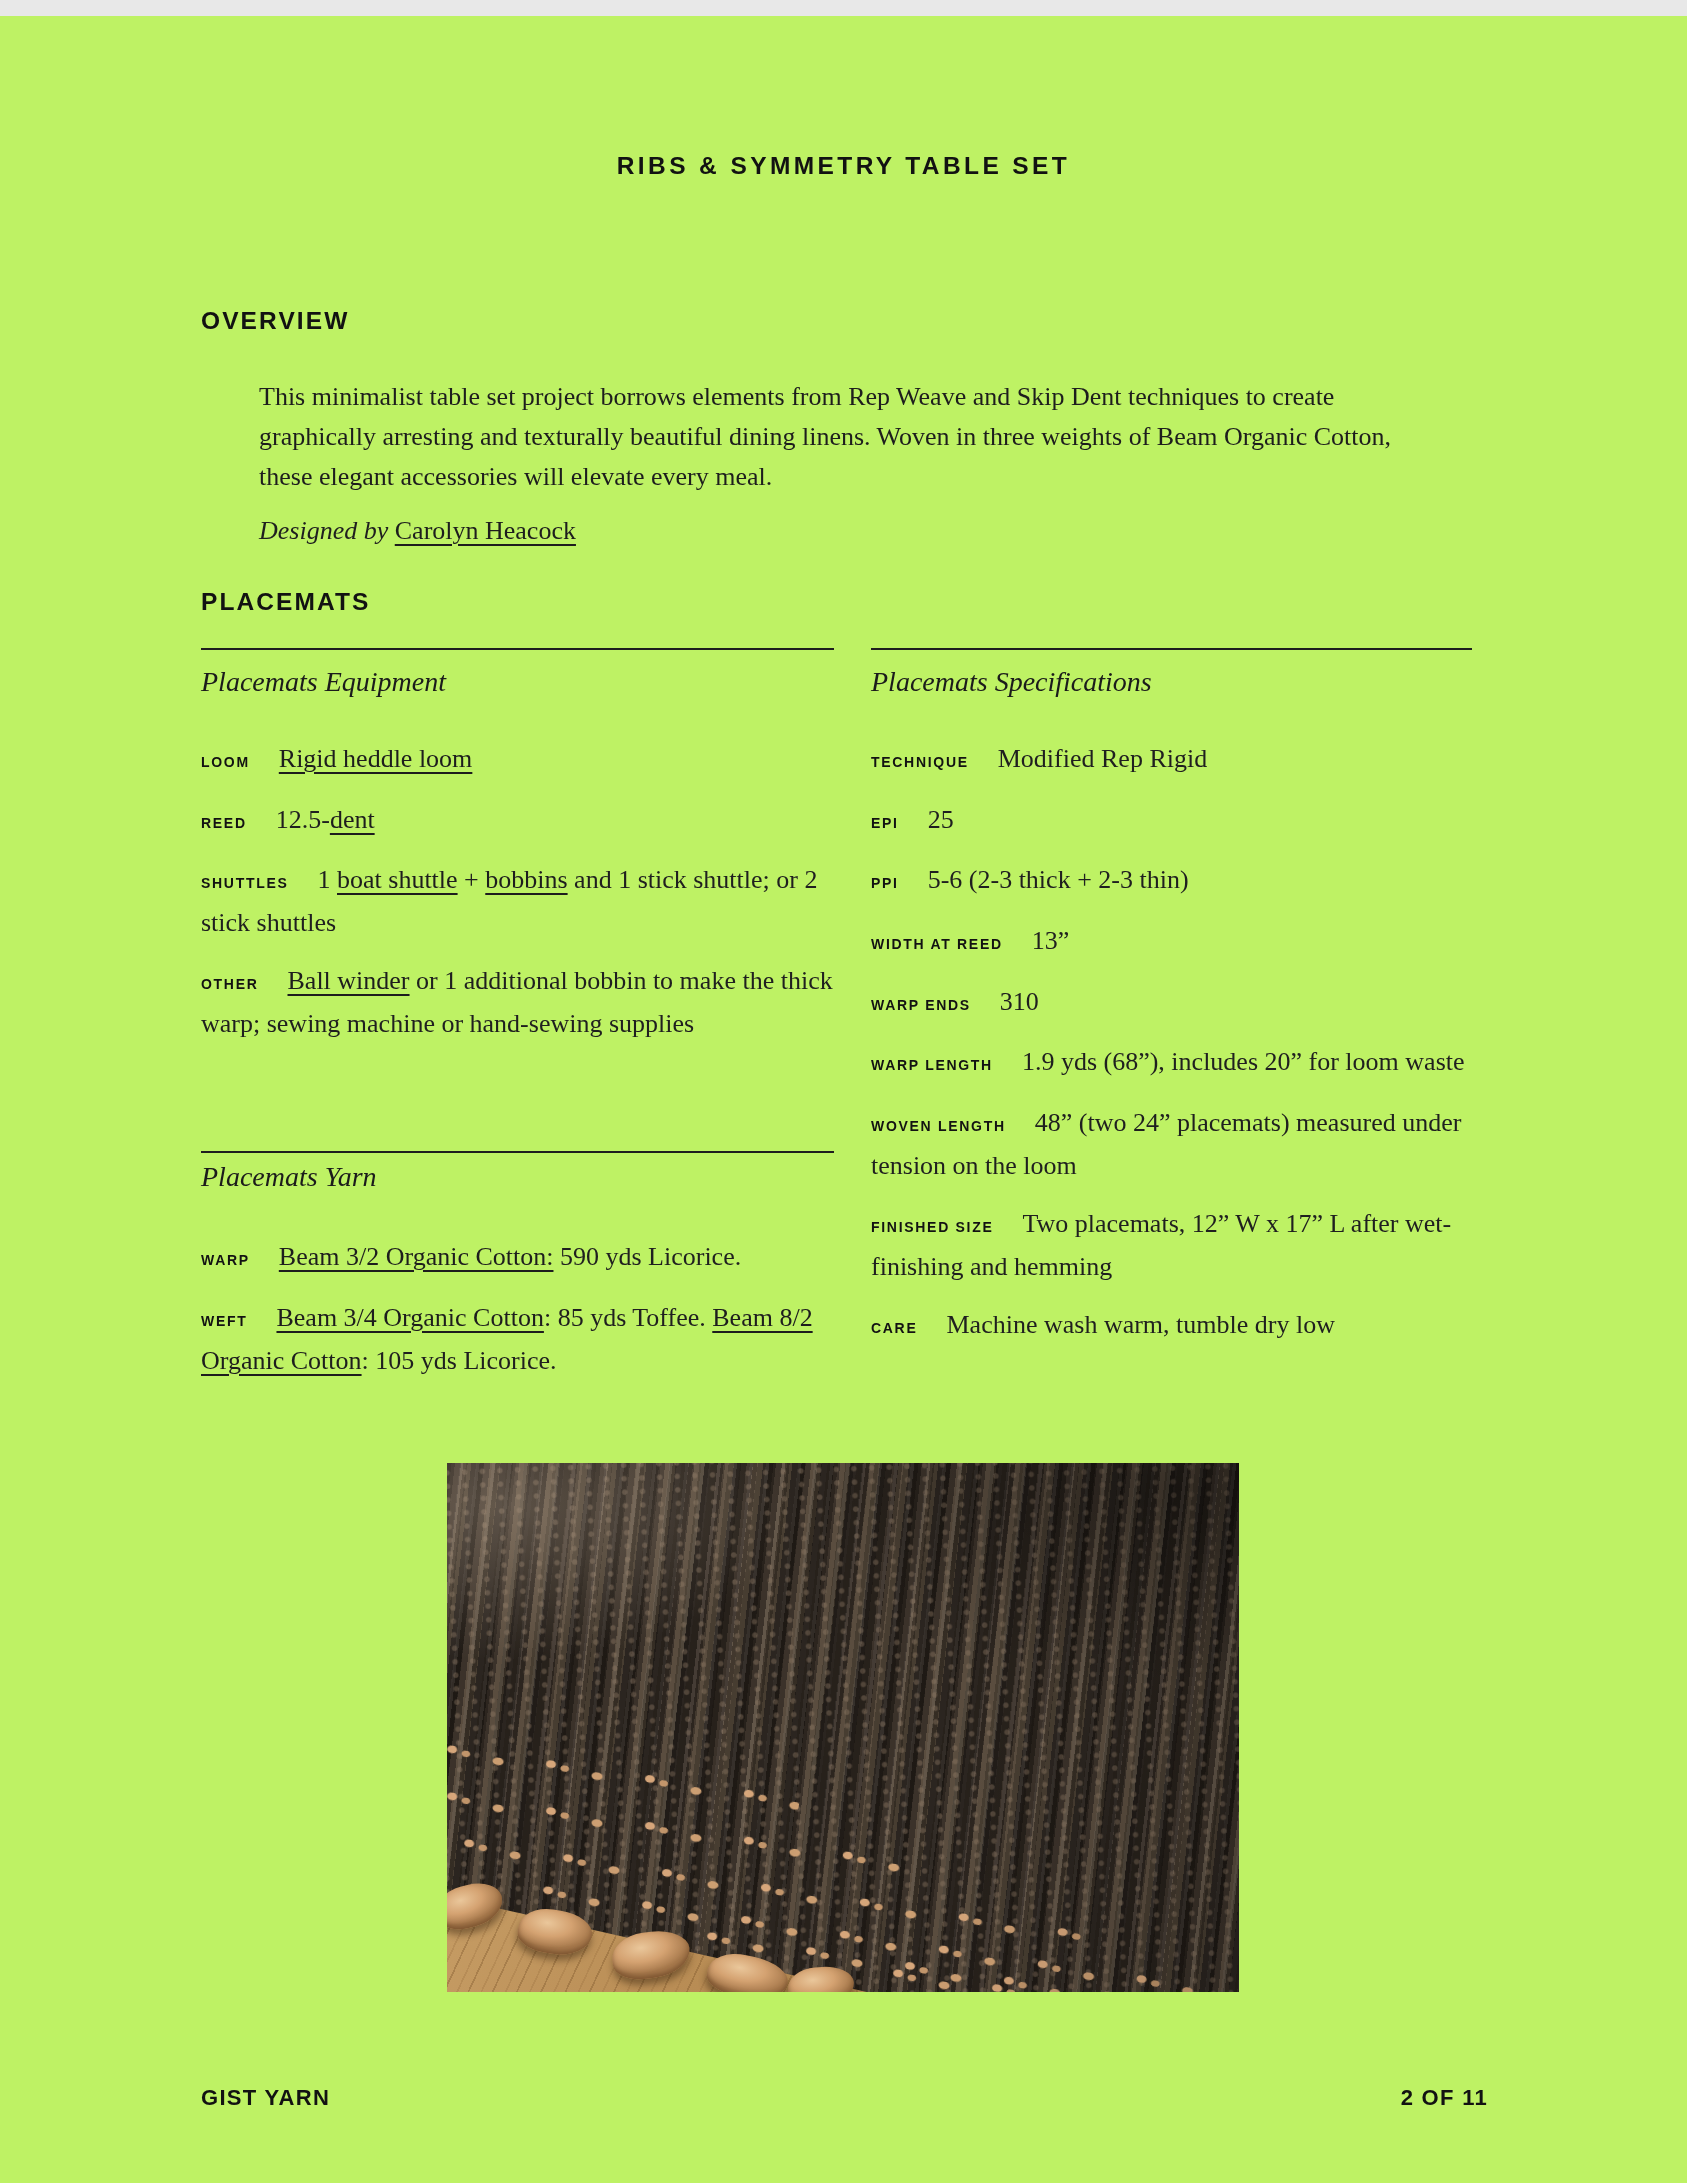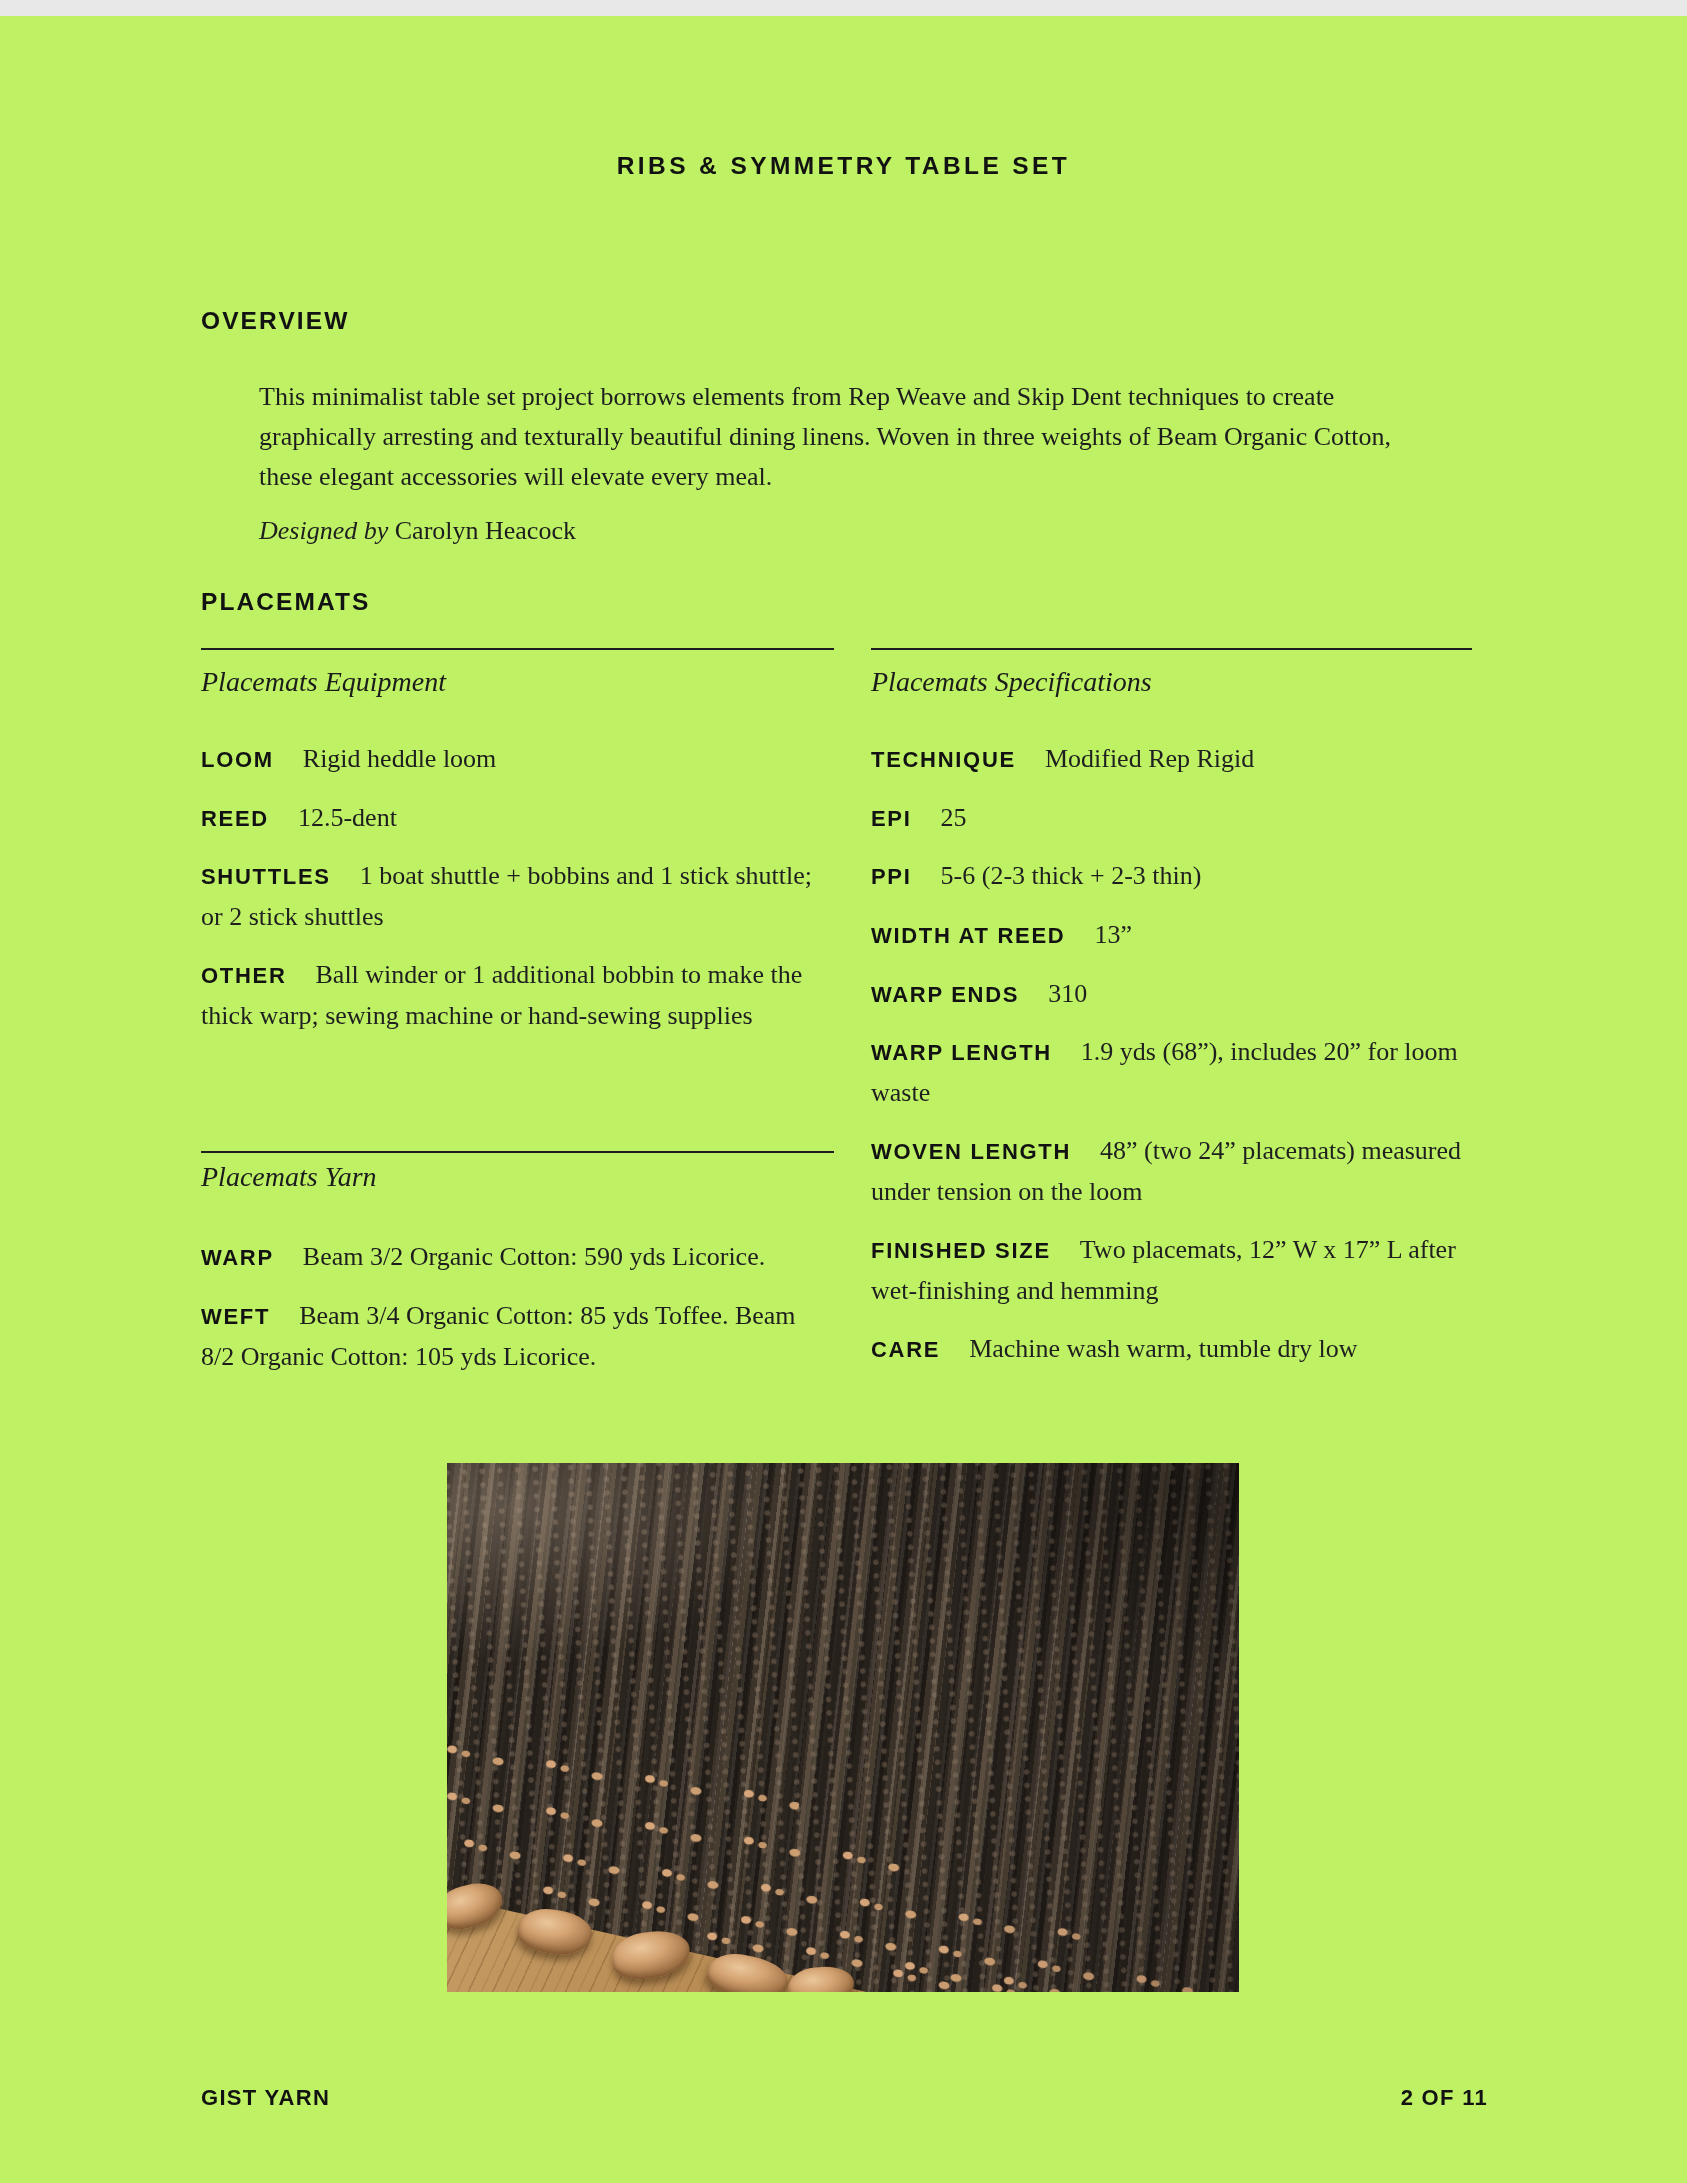--- a/index.html
+++ b/index.html
@@ -31,25 +31,25 @@
   .t-equipment { left:201px;  top:652px; }
   .t-yarn      { left:201px;  top:1147px; }
   .t-spec      { left:871px; top:652px; }
   .rows { position:absolute; font-size:26px; line-height:40px; }
   .rows-equipment { left:201px;  top:723px;  width:633px; }
   .rows-yarn      { left:201px;  top:1221px; width:624px; }
   .rows-spec      { left:871px; top:723px;  width:628px; }
   .spec-row { margin-top:17.7px; }
   .spec-row:first-child { margin-top:0; }
   .spec-label {
-    font-family:"Liberation Sans", sans-serif; font-weight:bold; font-size:22px;
+    font-family:"Liberation Sans", sans-serif; font-weight:bold; font-size:14px;
     letter-spacing:1.7px; color:#121212; margin-right:29px;
   }
   .link {
-    text-decoration-thickness:1.7px; text-underline-offset:5px;
+    text-decoration:underline; text-decoration-thickness:1.7px; text-underline-offset:5px;
     color:#1d1d1d; cursor:pointer;
   }
   .footer-item {
     position:absolute; top:2071px; font-family:"Liberation Sans", sans-serif; font-weight:bold;
     font-size:22px; letter-spacing:1.3px; line-height:1; color:#121212; white-space:nowrap;
   }
   .footer-left  { left:201px; }
   .footer-right { right:199px; }
 
   

